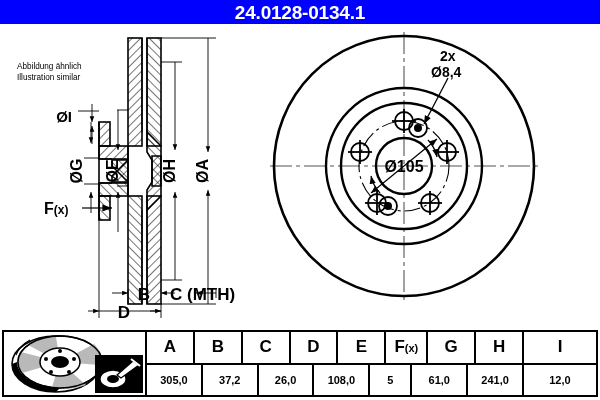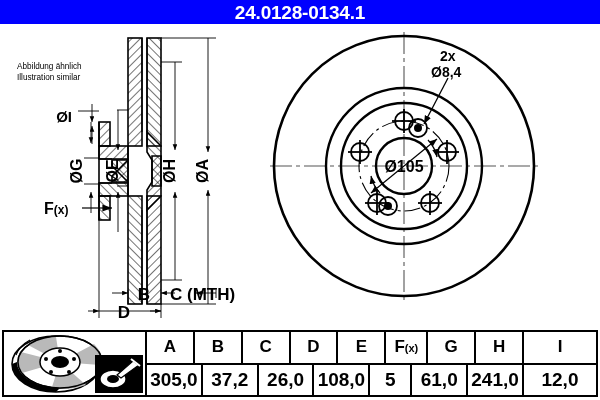--- a/index.html
+++ b/index.html
@@ -53,21 +53,21 @@
   .tcell{
     flex:1;
     border-right:2px solid #000;
     display:flex;align-items:center;justify-content:center;
     font-size:17px;font-weight:bold;
     box-sizing:border-box;
   }
   .tcell:last-child{border-right:none;}
   .tcell.narrow{flex:0 0 42px;}
   .tcell.wide{flex:0 0 72px;}
-  .tcell.val{font-size:19px;}
+  .tcell.val{font-size:11px;}
   .fx{font-size:17px;font-weight:bold;display:inline-block;}
   .fx sub{font-size:11px;font-weight:bold;vertical-align:baseline;}
 </style>
 </head>
 <body>
 
 <div id="sheet">
 
   <div class="header">
     <span>24.0128-0134.1</span>

